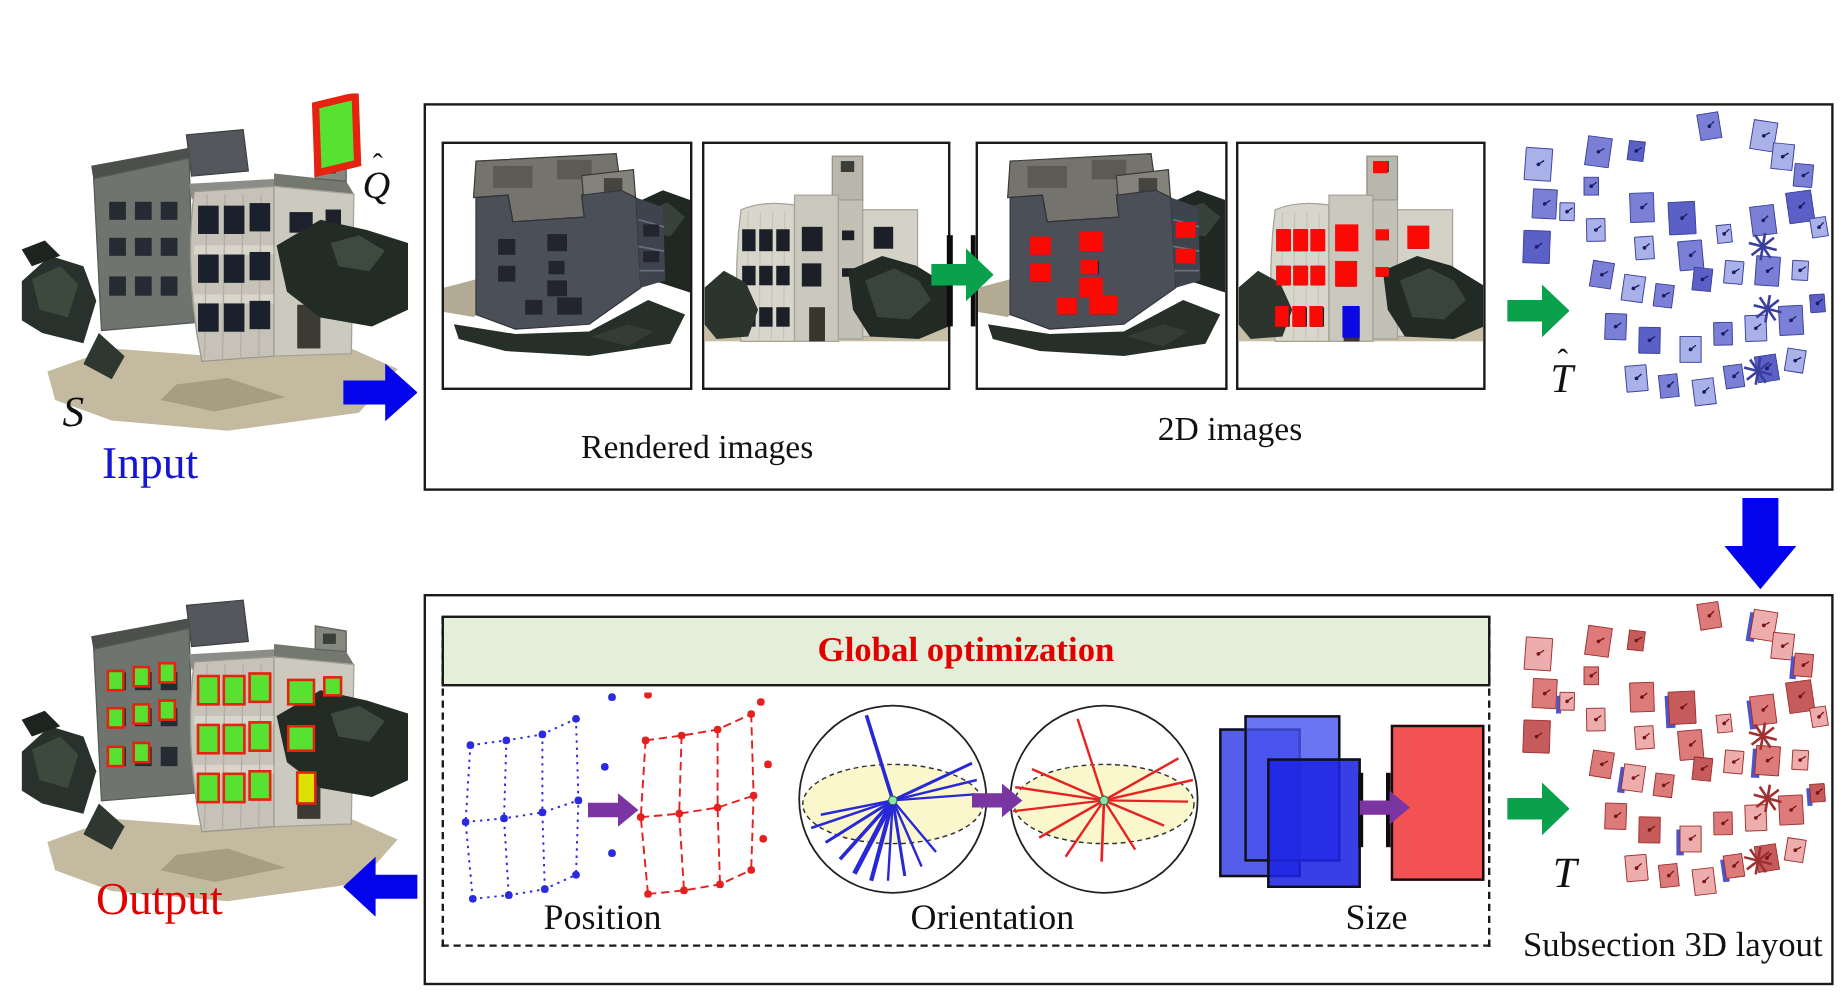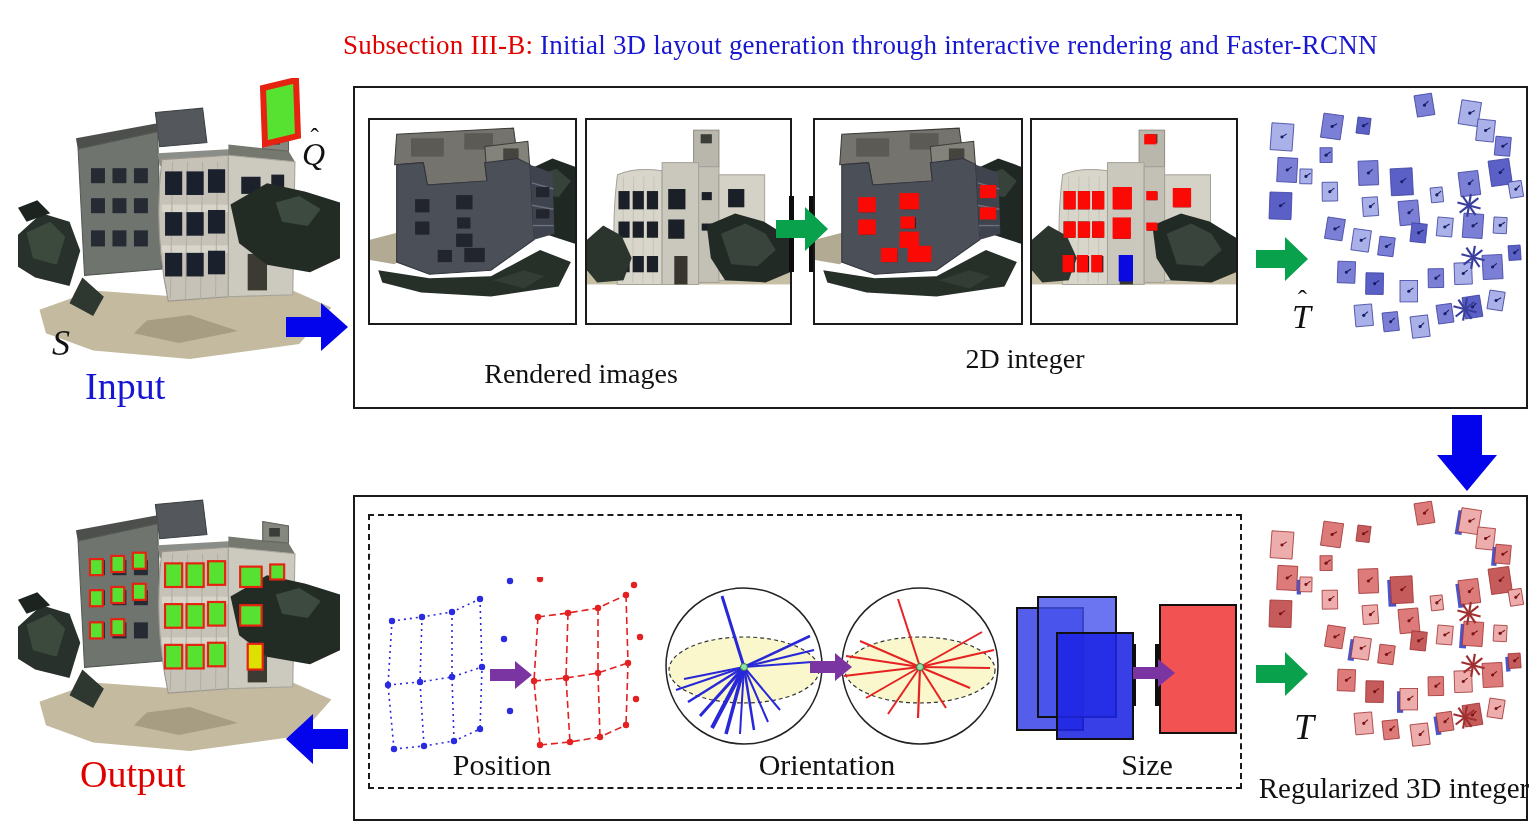--- a/index.html
+++ b/index.html
@@ -25,23 +25,20 @@
   .subcap{position:absolute;text-align:center;font-size:30px;color:#111;}
   .bar{position:absolute;background:#0d0d0d;}
   .sizerect{position:absolute;border:2px solid #101010;}
   svg{display:block;}
 </style>
 </head>
 <body>
 
 <div class="page">
 
-  <div class="title" style="left:343px;top:30px;">
-    <span class="pre">Subsection III-B:</span><span class="rest"> Initial 3D layout generation through interactive rendering and Faster-RCNN</span>
-  </div>
 
   <div class="abs" id="input-building" style="left:18px;top:106px;width:322px;height:268px;">
       <svg viewBox="0 0 300 250" width="100%" height="100%" preserveAspectRatio="none">
         <polygon points="20,190 70,172 150,178 240,165 292,188 262,222 160,236 70,228 26,212" fill="#c3ba9f"></polygon>
         <polygon points="120,200 160,195 205,210 150,221 108,212" fill="#a69d82"></polygon>
         <polygon points="128,6 172,2 176,34 132,38" fill="#54575c" stroke="#3e4145" stroke-width="1"></polygon>
         <polygon points="54,30 130,16 130,26 56,42" fill="#4c4f4c"></polygon>
         <polygon points="56,40 130,24 134,152 62,158" fill="#70746f" stroke="#565a56" stroke-width="1"></polygon>
         <rect x="68" y="58" width="13" height="14" fill="#262b33"></rect>
         <rect x="88" y="58" width="13" height="14" fill="#262b33"></rect>
@@ -263,21 +260,21 @@
           <rect x="112" y="101" width="11" height="8" fill="#fb0905"></rect>
           <rect x="30" y="133" width="11" height="17" fill="#fb0905"></rect>
           <rect x="44" y="133" width="11" height="17" fill="#fb0905"></rect>
           <rect x="58" y="133" width="11" height="17" fill="#fb0905"></rect>
           <rect x="85" y="133" width="14" height="26" fill="#0a0ae0"></rect>
         </svg>
       </div>
   </div>
 
   <div class="caption" style="left:431px;top:358px;width:300px;">Rendered images</div>
-  <div class="caption" style="left:875px;top:343px;width:300px;">2D integer</div>
+  <div class="caption" style="left:875px;top:343px;width:300px;">2D images</div>
 
   <div class="abs" style="left:1256px;top:237px;">
     <svg width="52" height="44" viewBox="0 0 52 44">
         <polygon points="0,13 29,13 29,0 52,22 29,44 29,31 0,31" fill="#09a14c"></polygon>
       </svg>
   </div>
   <div class="abs" id="cloud-blue" style="left:1266px;top:92px;width:260px;height:248px;">
       <svg viewBox="0 0 260 258" width="100%" height="100%" preserveAspectRatio="none">
         <g transform="translate(148,4) rotate(-9)">
           <rect width="17.6" height="22.400000000000002" fill="#7b80d6" stroke="#3a3f9e" stroke-width="0.8"></rect>
@@ -498,20 +495,21 @@
   </div>
 
   <div class="abs" style="left:1437px;top:415px;">
     <svg width="60" height="76" viewBox="0 0 60 76">
         <polygon points="15,0 45,0 45,40 60,40 30,76 0,40 15,40" fill="#0404ec"></polygon>
       </svg>
   </div>
 
   <div class="bigbox" style="left:353px;top:495px;width:1171px;height:322px;"></div>
   <div class="dashedbox" style="left:368px;top:514px;width:870px;height:271px;"></div>
+  <div class="gheader" style="left:368px;top:513px;width:870px;height:55px;line-height:55px;">Global optimization</div>
 
   <div class="abs" id="position-panel" style="left:378px;top:577px;width:268px;height:186px;">
       <svg viewBox="0 0 268 186" width="100%" height="100%" preserveAspectRatio="none">
         <polyline points="14,44 10,108 16,172" fill="none" stroke="#2a2ae0" stroke-width="1.6" stroke-dasharray="2,4"></polyline>
         <polyline points="44,40 42,105 46,169" fill="none" stroke="#2a2ae0" stroke-width="1.6" stroke-dasharray="2,4"></polyline>
         <polyline points="74,35 74,100 76,164" fill="none" stroke="#2a2ae0" stroke-width="1.6" stroke-dasharray="2,4"></polyline>
         <polyline points="102,22 104,90 102,152" fill="none" stroke="#2a2ae0" stroke-width="1.6" stroke-dasharray="2,4"></polyline>
         <polyline points="14,44 44,40 74,35 102,22" fill="none" stroke="#2a2ae0" stroke-width="1.6" stroke-dasharray="2,4"></polyline>
         <polyline points="10,108 42,105 74,100 104,90" fill="none" stroke="#2a2ae0" stroke-width="1.6" stroke-dasharray="2,4"></polyline>
         <polyline points="16,172 46,169 76,164 102,152" fill="none" stroke="#2a2ae0" stroke-width="1.6" stroke-dasharray="2,4"></polyline>
@@ -841,21 +839,21 @@
         <line x1="216.32575153748365" y1="164.44815530740195" x2="197.67424846251635" y2="179.55184469259805" stroke="#a03030" stroke-width="2.2"></line>
         <line x1="187.40889008453118" y1="222.89417145876976" x2="210.59110991546882" y2="229.10582854123024" stroke="#a03030" stroke-width="2.2"></line>
         <line x1="192.46433157981969" y1="215.93595318465492" x2="205.53566842018031" y2="236.06404681534508" stroke="#a03030" stroke-width="2.2"></line>
         <line x1="200.87721358048276" y1="214.14773991285836" x2="197.12278641951724" y2="237.85226008714164" stroke="#a03030" stroke-width="2.2"></line>
         <line x1="208.32575153748365" y1="218.44815530740195" x2="189.67424846251635" y2="233.55184469259805" stroke="#a03030" stroke-width="2.2"></line>
       </svg>
     </div>
   <div class="mlabel" style="left:1294px;top:706px;font-size:36px;">
     <span class="letter">T</span>
   </div>
-  <div class="caption" style="left:1258px;top:772px;width:272px;font-size:29px;">Regularized 3D integer</div>
+  <div class="caption" style="left:1258px;top:772px;width:272px;font-size:29px;">Subsection 3D layout</div>
 
   <div class="abs" id="output-building" style="left:18px;top:498px;width:322px;height:268px;">
       <svg viewBox="0 0 300 250" width="100%" height="100%" preserveAspectRatio="none">
         <polygon points="20,190 70,172 150,178 240,165 292,188 262,222 160,236 70,228 26,212" fill="#c3ba9f"></polygon>
         <polygon points="120,200 160,195 205,210 150,221 108,212" fill="#a69d82"></polygon>
         <polygon points="128,6 172,2 176,34 132,38" fill="#54575c" stroke="#3e4145" stroke-width="1"></polygon>
         <polygon points="54,30 130,16 130,26 56,42" fill="#4c4f4c"></polygon>
         <polygon points="56,40 130,24 134,152 62,158" fill="#70746f" stroke="#565a56" stroke-width="1"></polygon>
         <rect x="68" y="58" width="13" height="14" fill="#262b33"></rect>
         <rect x="88" y="58" width="13" height="14" fill="#262b33"></rect>
@@ -935,20 +933,20 @@
         <rect x="207" y="64" width="20" height="19" fill="#57e231" stroke="#e52310" stroke-width="1"></rect>
         <rect x="207" y="64" width="20" height="19" fill="none" stroke="#e52310" stroke-width="2"></rect>
         <rect x="235" y="62" width="13" height="14" fill="#57e231" stroke="#e52310" stroke-width="1"></rect>
         <rect x="235" y="62" width="13" height="14" fill="none" stroke="#e52310" stroke-width="2"></rect>
         <rect x="207" y="100" width="20" height="19" fill="#57e231" stroke="#e52310" stroke-width="1"></rect>
         <rect x="207" y="100" width="20" height="19" fill="none" stroke="#e52310" stroke-width="2"></rect>
         <rect x="214" y="136" width="14" height="24" fill="#dde000" stroke="#e52310" stroke-width="1"></rect>
         <rect x="214" y="136" width="14" height="24" fill="none" stroke="#e52310" stroke-width="2"></rect>
       </svg>
     </div>
-  <div class="io-caption output-color" style="left:80px;top:752px;width:200px;">Output</div>
+  <div class="io-caption output-color" style="left:80px;top:728px;width:200px;">Output</div>
   <div class="abs" style="left:286px;top:714px;">
     <svg width="62" height="50" viewBox="0 0 62 50">
         <polygon points="62,15 27,15 27,0 0,25 27,50 27,35 62,35" fill="#0404ec"></polygon>
       </svg>
   </div>
 
 </div>
 
 </body></html>

